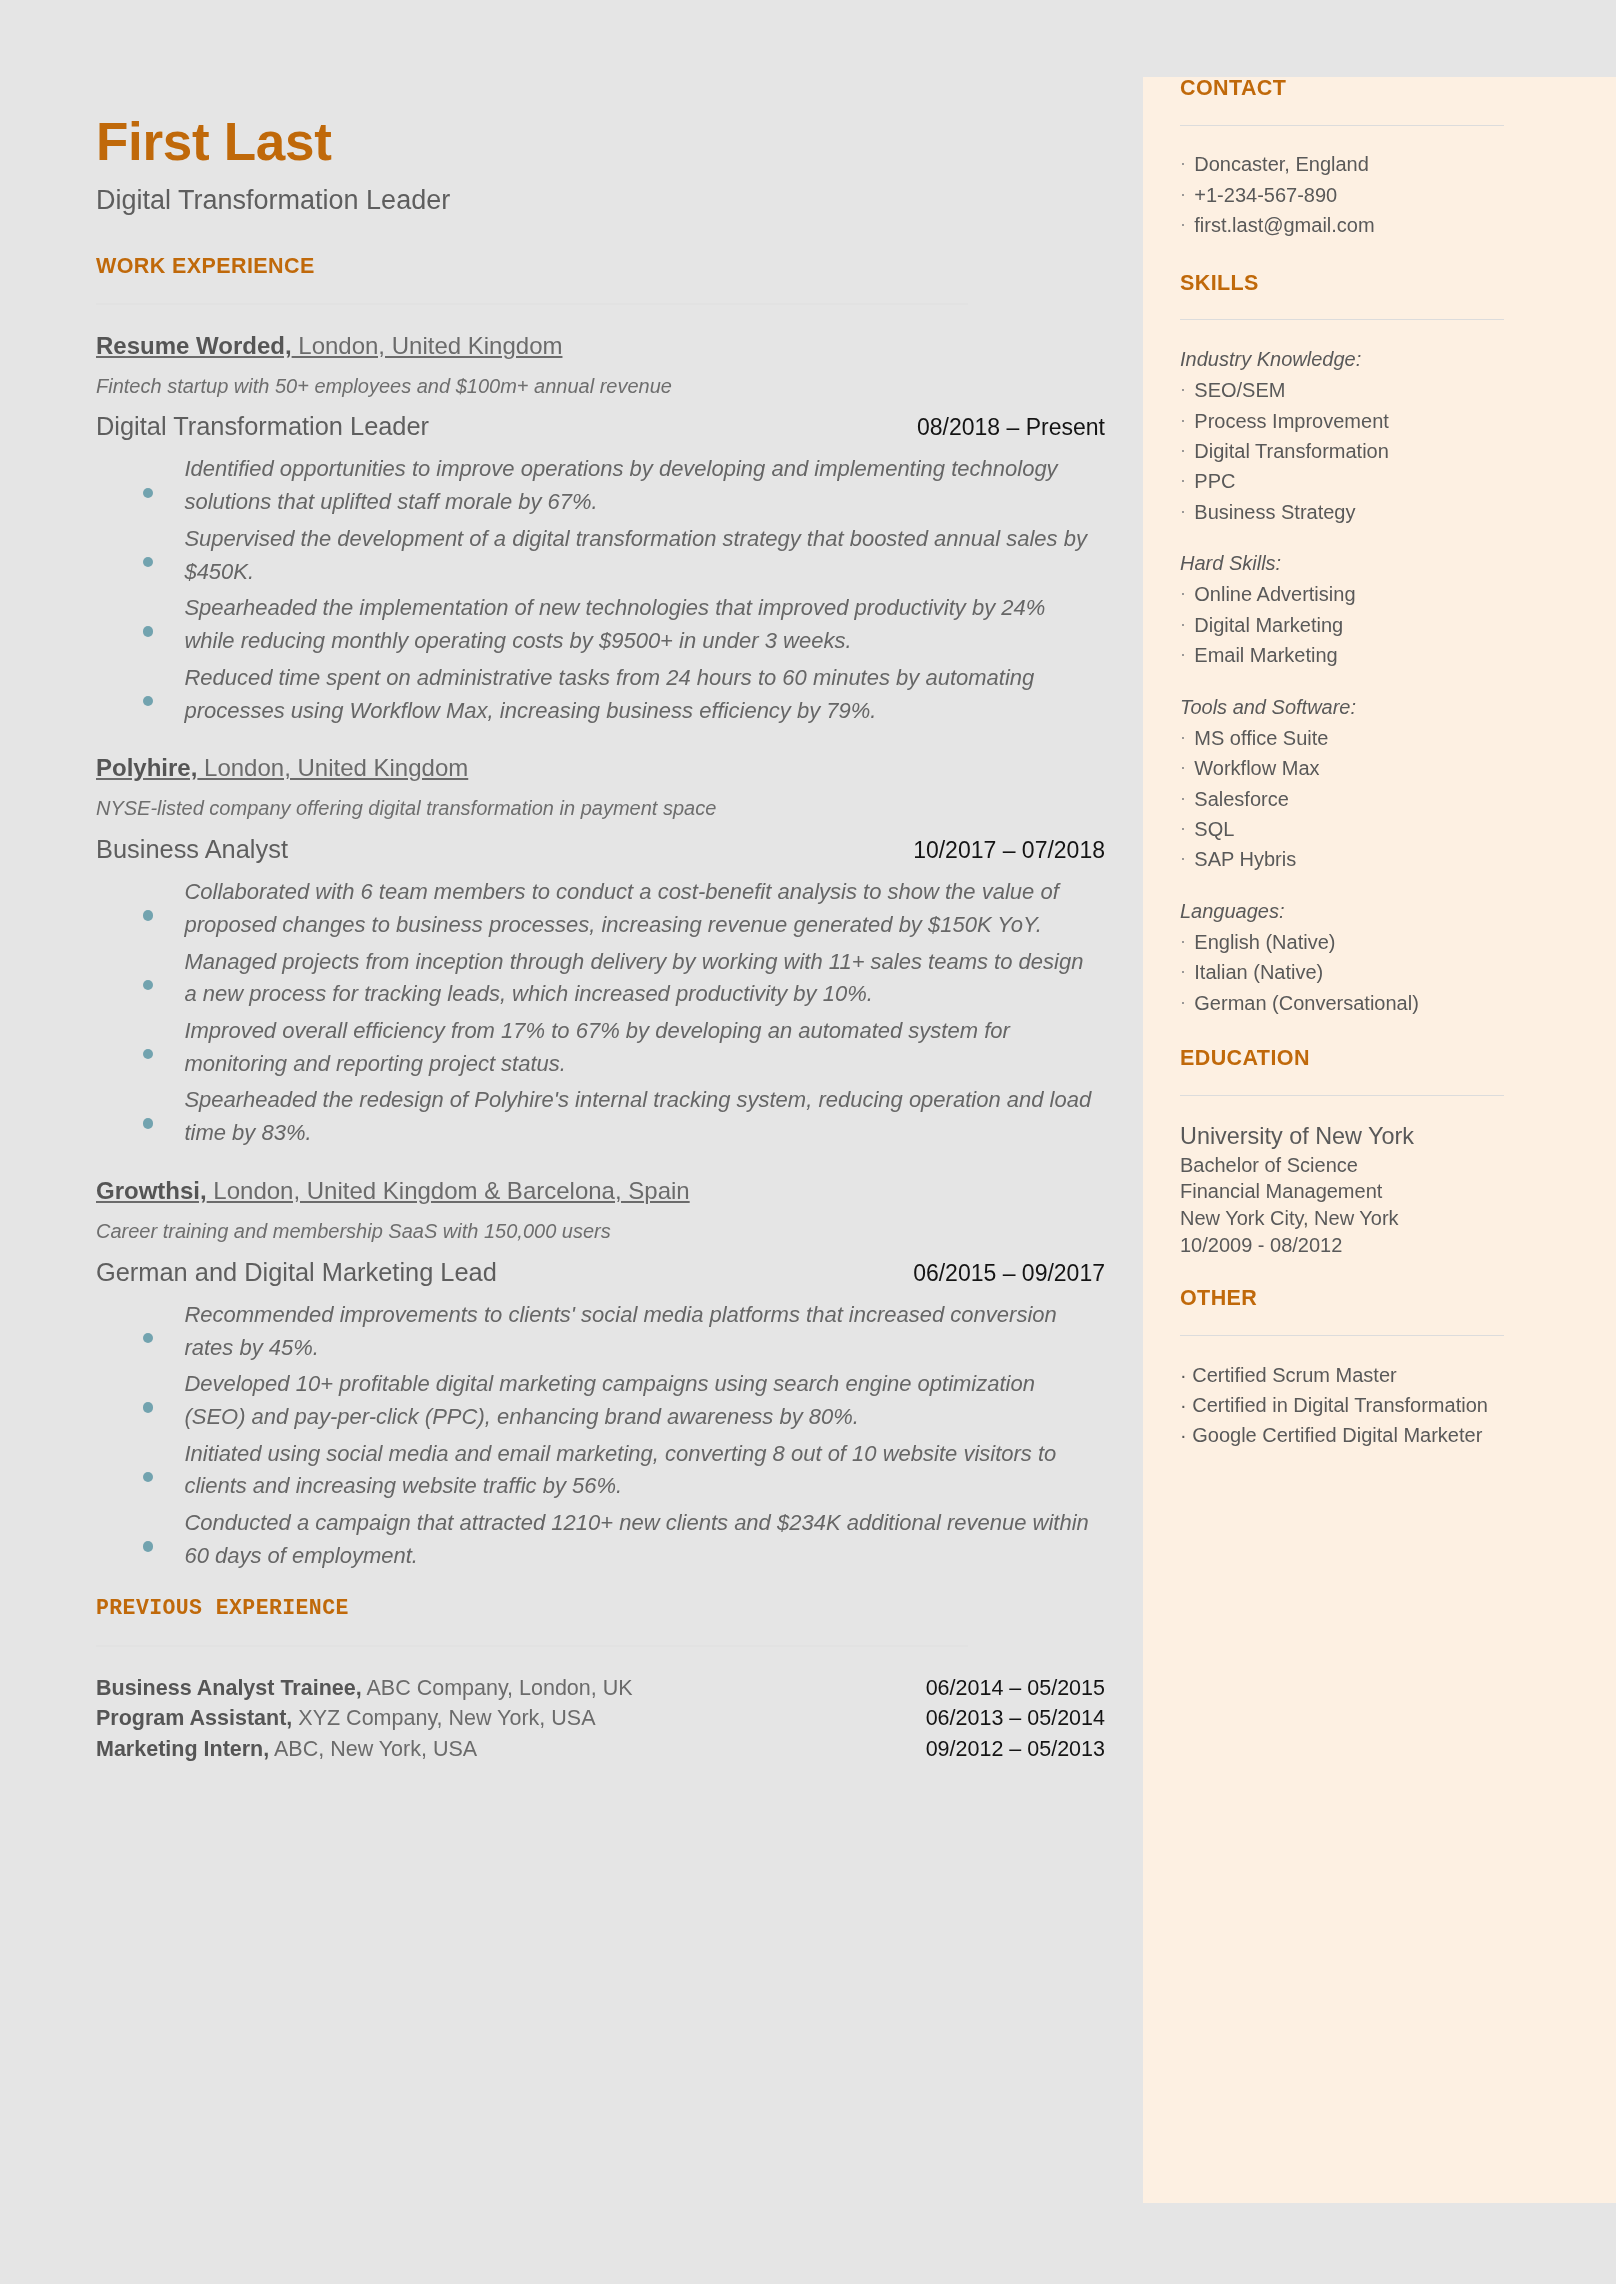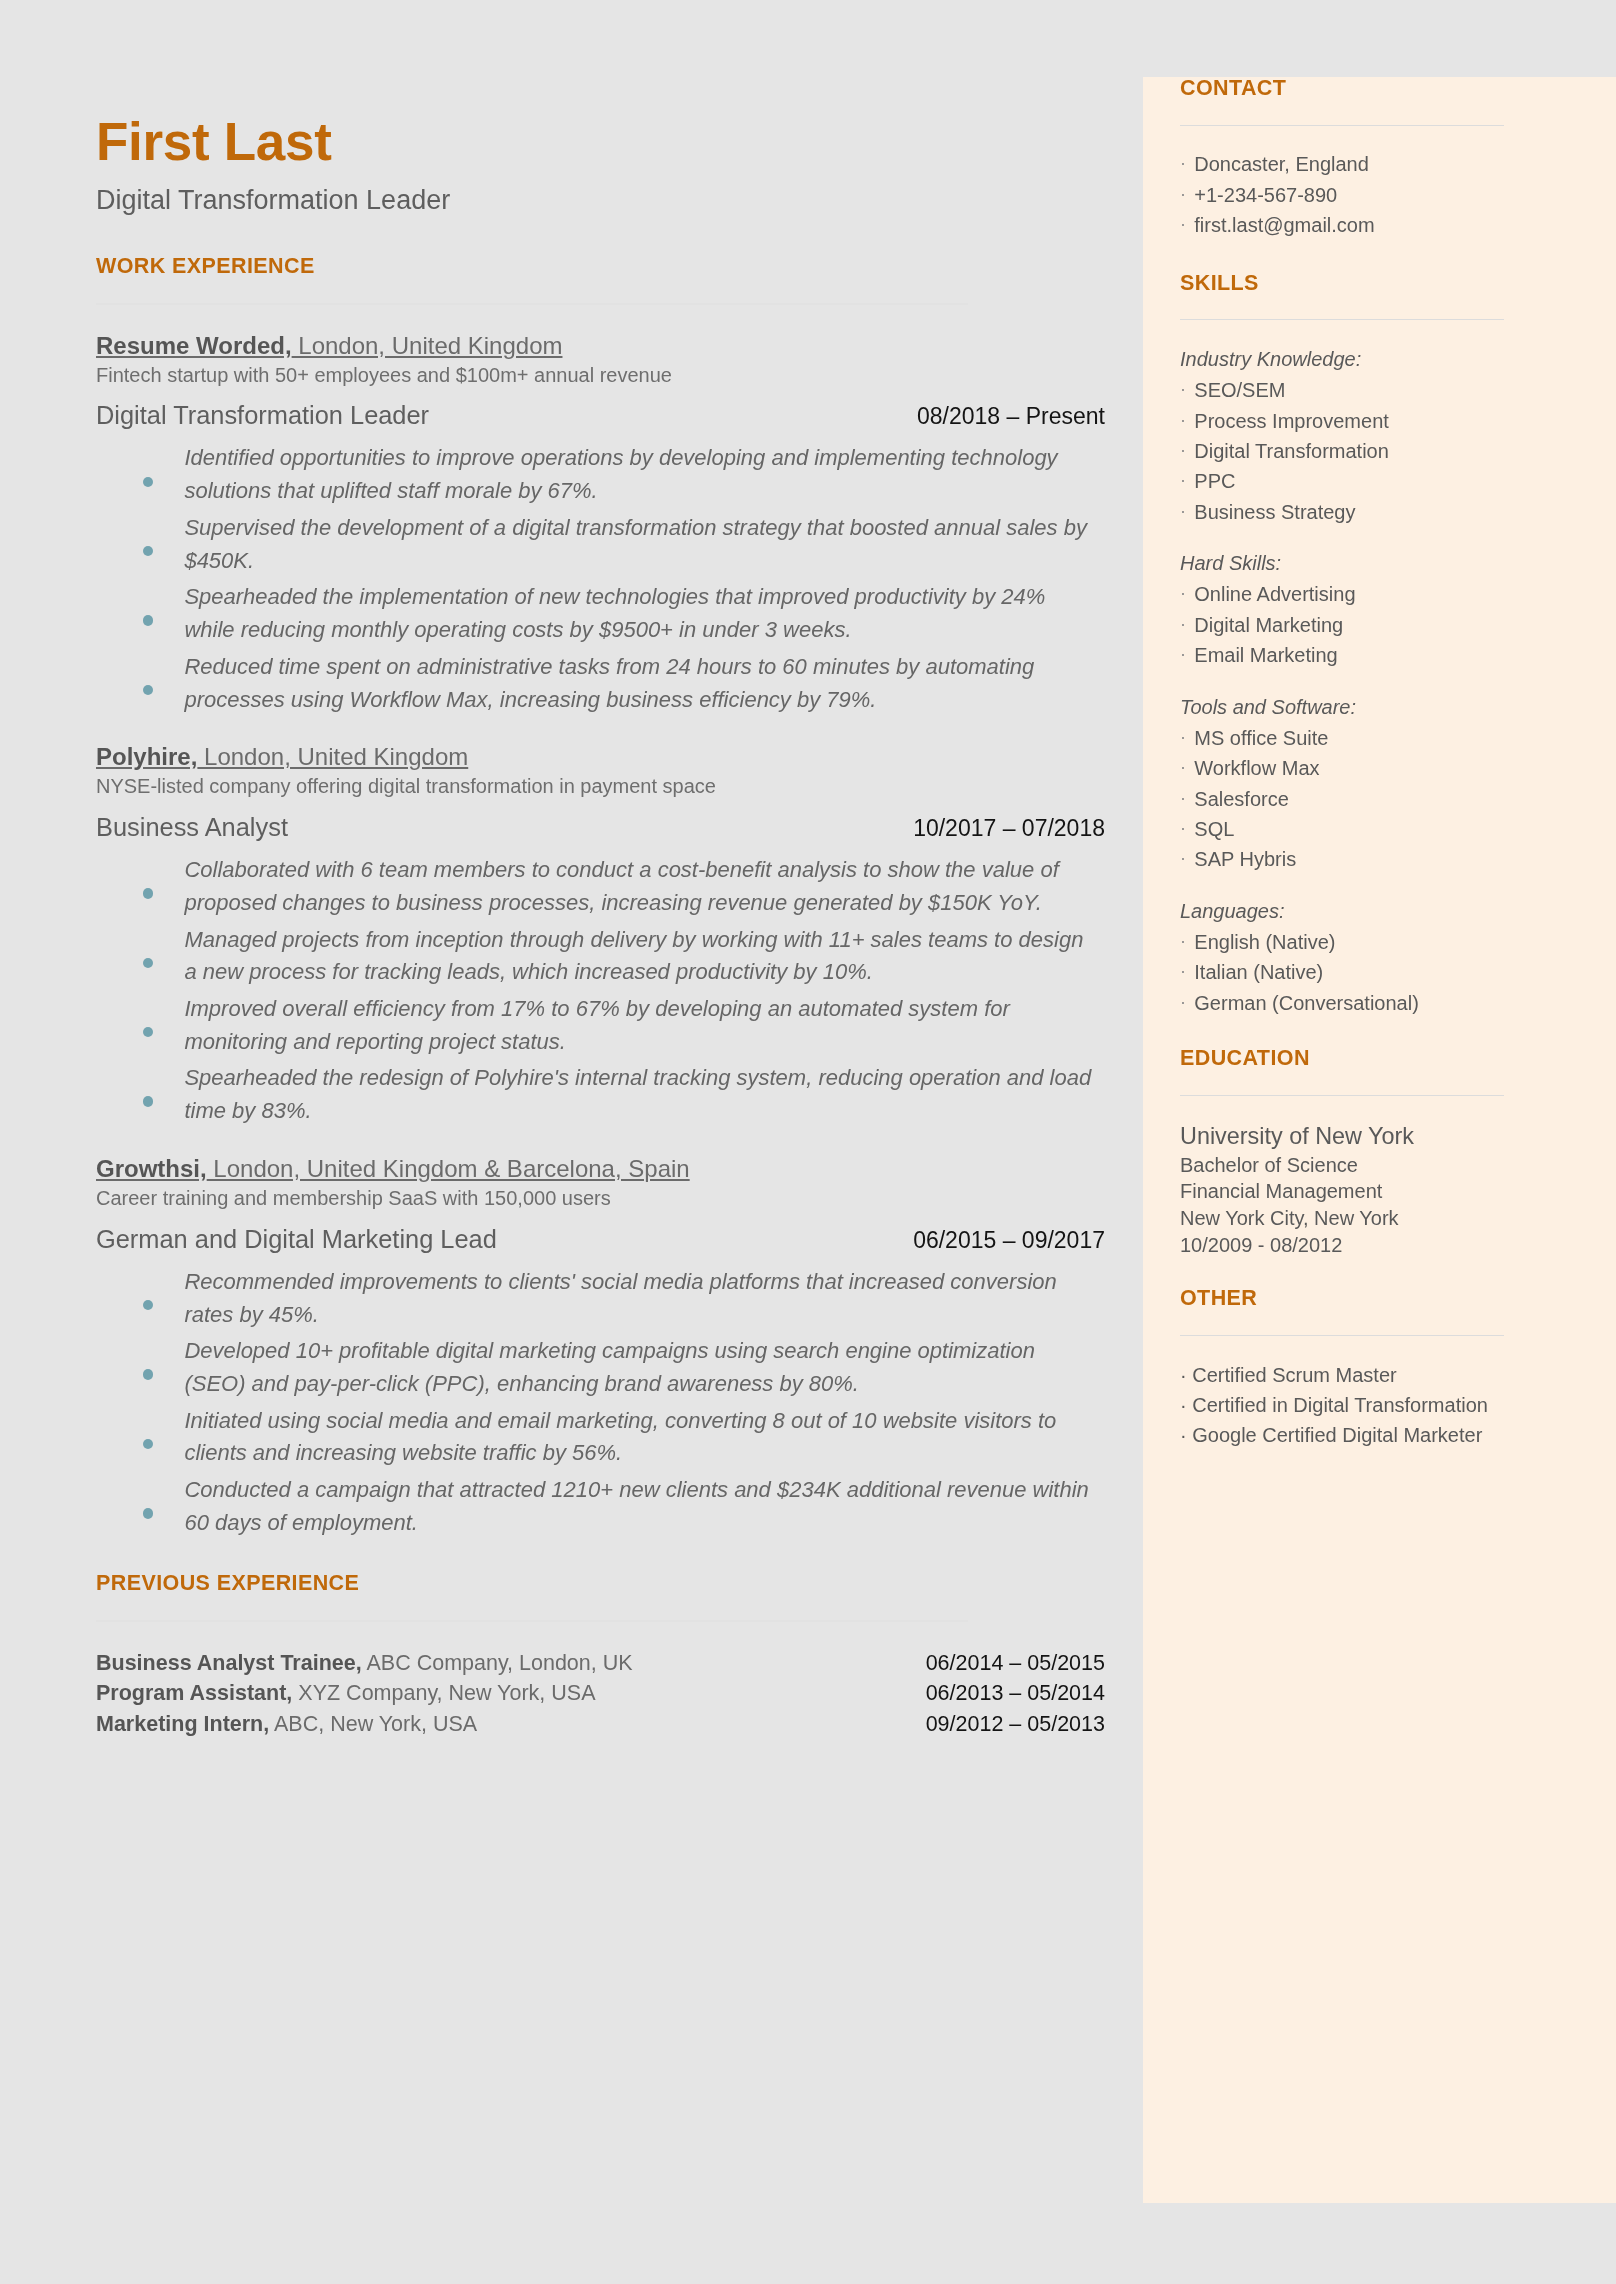--- a/index.html
+++ b/index.html
@@ -134,23 +134,24 @@
   .company {
     font-size: 24px;
     color: #6b6b6b;
     line-height: 1.3;
     text-decoration: underline;
   }
   .company b { color: #555555; font-weight: bold; }
 
   .company-desc {
     font-size: 20px;
+    font-style: italic;
     color: #6e6e6e;
     line-height: 1.45;
-    margin-top: 0;
+    margin-top: 11px;
   }
 
   .title-row {
     display: flex;
     align-items: baseline;
     justify-content: space-between;
     margin-top: 10.4px;
   }
   .job-title {
     font-size: 25.4px;
@@ -182,21 +183,21 @@
     margin: 13px 31px 0 47px;
   }
   ul.bullets li .btxt {
     flex: 1 1 auto;
     font-size: 22px;
     color: #666666;
     line-height: 1.49;
     padding-right: 13px;
   }
 
-  .prev-head { margin-top: 32px; }
+  .prev-head { margin-top: 24px; font-family: Liberation Mono, monospace; }
 
   .prev-row {
     display: flex;
     align-items: baseline;
     justify-content: space-between;
     line-height: 1.42;
   }
   .prev-left {
     font-size: 21.5px;
     color: #6b6b6b;

